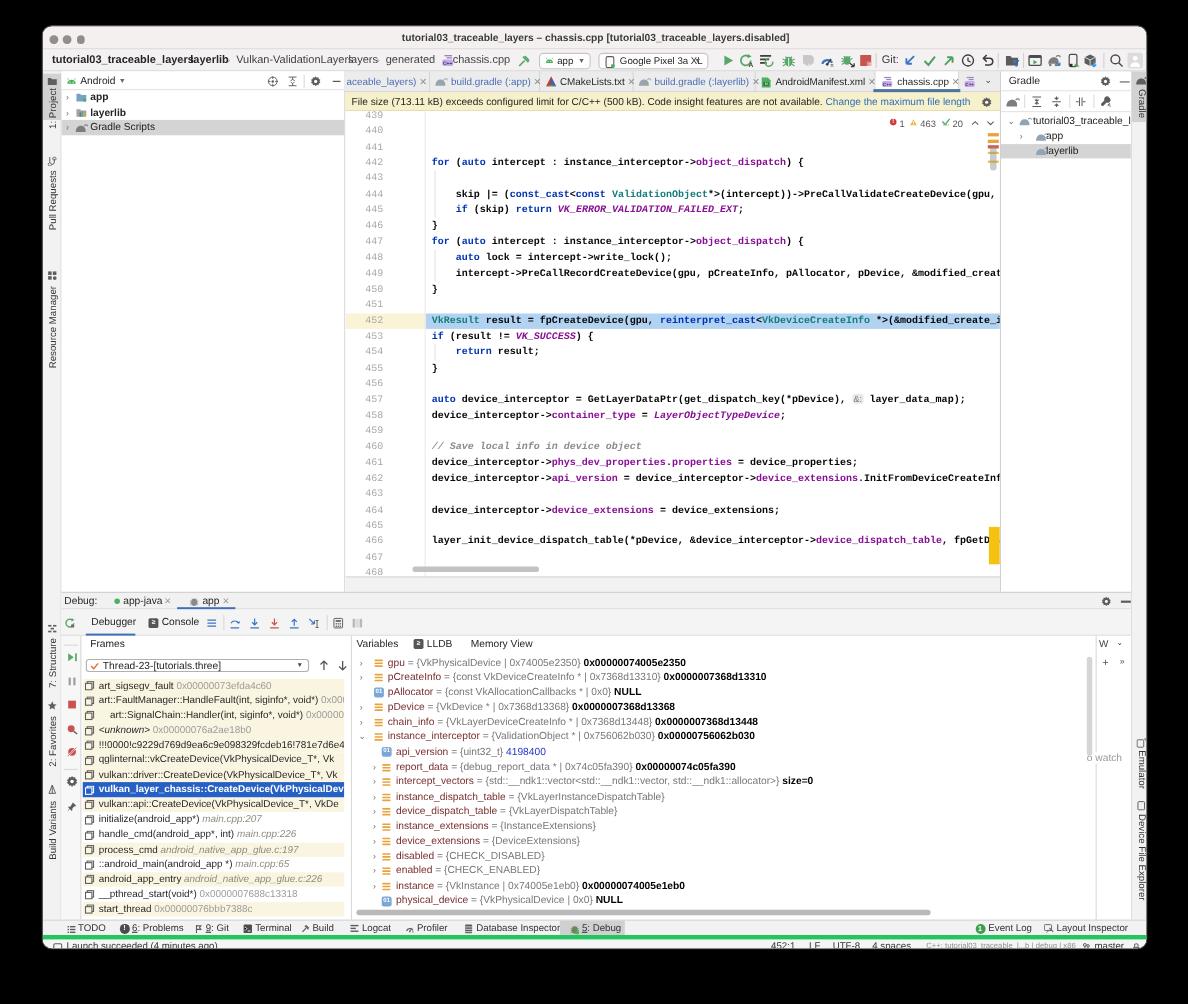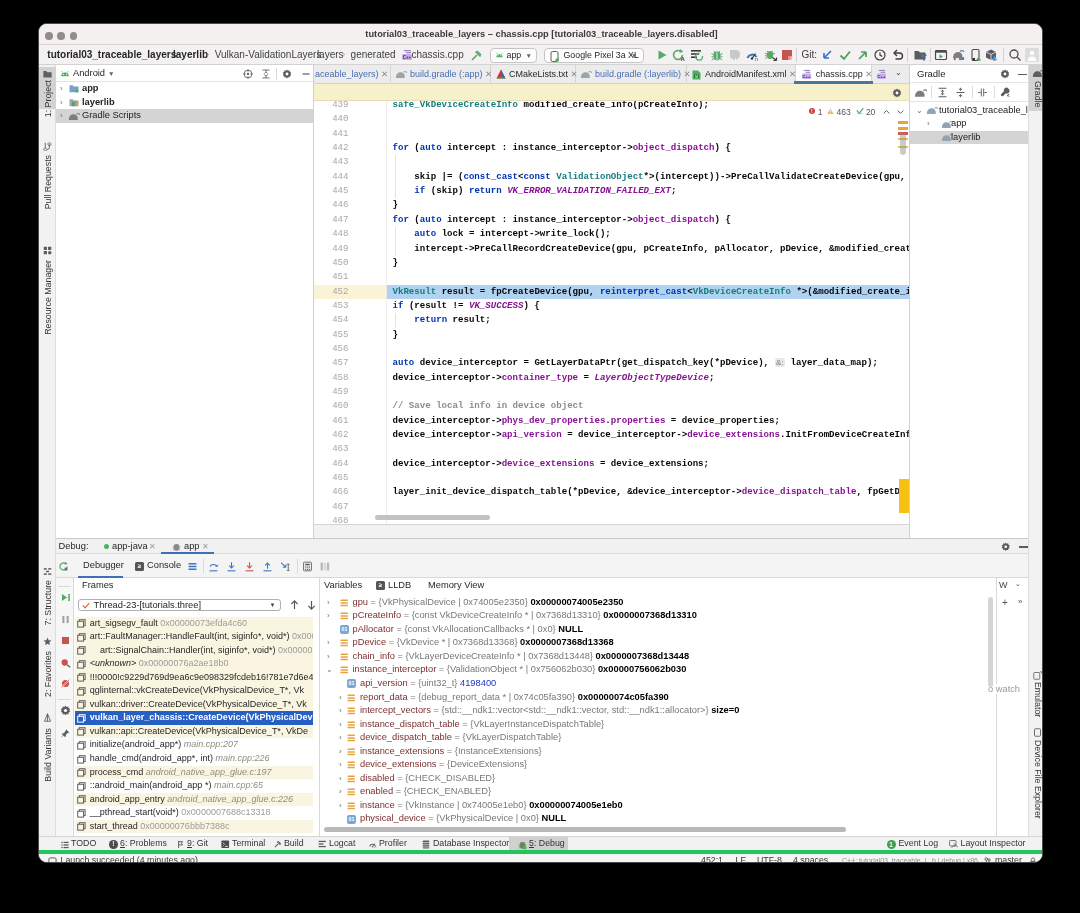--- a/index.html
+++ b/index.html
@@ -32,21 +32,21 @@
 #tabs{position:absolute;left:275px;top:41px;width:595px;height:18.5px;background:#ececec;border-bottom:1px solid #d1d1d1}
 .tab{position:absolute;top:0;height:18.5px;line-height:18px;font-size:9px;color:#262626;white-space:nowrap;border-right:1px solid #d6d6d6}
 .tab .x{color:#8c8c8c;font-size:8.5px}
 .tabblue{color:#4a6db4}
 #banner{position:absolute;left:275px;top:59.5px;width:595px;height:17.5px;background:#f7f1cb;border-bottom:1px solid #e3ddb8;font-size:9.2px;line-height:17px;color:#1f1f1f;white-space:nowrap}
 #editor{position:absolute;left:275px;top:77px;width:595px;height:446px;background:#fff;overflow:hidden}
 #gutter{position:absolute;left:0;top:0;width:73px;height:428px;border-right:1px solid #ececec}
 .lnum{position:absolute;left:0;width:34.5px;text-align:right;font-family:"Liberation Mono",monospace;font-size:9.1px;color:#a8a8a8;height:14.35px;line-height:14.35px}
 #code{position:absolute;left:73px;top:0;width:522px;height:428px;overflow:hidden}
 .cl{position:absolute;left:0;width:100%;height:14.35px;line-height:14.35px;font-family:"Liberation Mono",monospace;font-size:9.1px;font-weight:bold;color:#070707;white-space:pre}
-.k{color:#0033b3}.t{color:#167d7c}.f{color:#871094}.m{color:#871094;font-style:italic}.cm{color:#8c8c8c;}
+.k{color:#0033b3}.t{color:#167d7c}.f{color:#871094}.m{color:#871094;font-style:italic}.cm{color:#8c8c8c;font-style:italic}
 .inlay{background:#e8e8e8;border-radius:2px;color:#787878;font-size:8px;padding:0 1.5px;font-weight:normal;font-family:"Liberation Sans",sans-serif}
 #execline{position:absolute;left:73px;width:522px;height:14.35px;background:#b1d2f1}
 #execgut{position:absolute;left:0;width:73px;height:14.35px;background:#faf3d6}
 
 #gradle{position:absolute;left:870px;top:41px;width:119px;height:473px;background:#fff;border-left:1px solid #d1d1d1}
 
 #debug{position:absolute;left:17px;top:514px;width:972px;height:298px;background:#fff;border-top:1px solid #c9c9c9}
 .frow{position:absolute;left:0;width:100%;height:13.55px;line-height:13.55px;font-size:9px;white-space:nowrap;color:#262626;overflow:hidden}
 .fy{background:#faf5e1}
 .fsel{background:#2760c4}
@@ -370,20 +370,21 @@
     </div>
     <svg style="position:absolute;left:562px;top:45px;width:11px;height:11px;top:4px" viewBox="0 0 12 12">
         <rect x="1" y="5" width="10" height="6" rx="1.5" fill="#c6aee8"></rect>
         <text x="6" y="10" font-size="4.5" font-weight="bold" text-anchor="middle" fill="#4a2d7a" font-family="Liberation Sans">C++</text>
         <rect x="3" y="1" width="7" height="1.2" fill="#9a86bb"></rect>
         <rect x="5" y="3" width="5" height="1.2" fill="#9a86bb"></rect>
       </svg>
     <span style="position:absolute;left:581px;top:3px;color:#3c3c3c;font-size:8px">⌄</span>
   </div>
   <div id="banner">
+    <span style="margin-left:5.6px">File size (713.11 kB) exceeds configured limit for C/C++ (500 kB). Code insight features are not available. <span style="color:#2e6fb8">Change the maximum file length</span></span>
     <svg style="position:absolute;right:7px;top:4px;width:10px;height:10px" viewBox="0 0 14 14">
         <path d="M7 1.8 L8.4 3.6 L10.6 3 L10.9 5.3 L13 6.2 L11.8 8.1 L13 10 L10.9 10.9 L10.6 13.2 L8.4 12.6 L7 14.4 L5.6 12.6 L3.4 13.2 L3.1 10.9 L1 10 L2.2 8.1 L1 6.2 L3.1 5.3 L3.4 3 L5.6 3.6z" fill="#5c5c5c" transform="translate(0,-1.2)"></path>
         <circle cx="7" cy="7" r="2" fill="#fff"></circle>
       </svg>
   </div>
   <div id="editor">
     <div id="execgut" style="top:183.55px"></div>
     <div id="execline" style="top:183.55px"></div>
     <div id="gutter">
       <div class="lnum" style="top:-3px">439</div>
@@ -414,21 +415,20 @@
         <div class="lnum" style="top:355.75px">464</div>
         <div class="lnum" style="top:370.1px">465</div>
         <div class="lnum" style="top:384.45px">466</div>
         <div class="lnum" style="top:398.8px">467</div>
         <div class="lnum" style="top:413.15px">468</div>
     </div>
     <div id="code">
       <div class="abs" style="left:7.5px;top:54.4px;width:1px;height:43px;background:#e3e3e3"></div>
       <div class="abs" style="left:7.5px;top:126.15px;width:1px;height:28.7px;background:#e3e3e3"></div>
       <div class="abs" style="left:7.5px;top:212.25px;width:1px;height:14.35px;background:#e3e3e3"></div>
-      <div class="cl" style="top:-3px;padding-left:5.5px"><span class="t">safe_VkDeviceCreateInfo</span> modified_create_info(pCreateInfo);</div>
       <div class="cl" style="top:40.05px;padding-left:5.5px"><span class="k">for</span> (<span class="k">auto</span> intercept : instance_interceptor-&gt;<span class="f">object_dispatch</span>) {</div>
       <div class="cl" style="top:68.75px;padding-left:5.5px">    skip |= (<span class="k">const_cast</span>&lt;<span class="k">const</span> <span class="t">ValidationObject</span>*&gt;(intercept))-&gt;PreCallValidateCreateDevice(gpu, pCreateInfo, pAllocator, pDevice, &amp;modified_create_info);</div>
       <div class="cl" style="top:83.1px;padding-left:5.5px">    <span class="k">if</span> (skip) <span class="k">return</span> <span class="m">VK_ERROR_VALIDATION_FAILED_EXT</span>;</div>
       <div class="cl" style="top:97.45px;padding-left:5.5px">}</div>
       <div class="cl" style="top:111.8px;padding-left:5.5px"><span class="k">for</span> (<span class="k">auto</span> intercept : instance_interceptor-&gt;<span class="f">object_dispatch</span>) {</div>
       <div class="cl" style="top:126.15px;padding-left:5.5px">    <span class="k">auto</span> lock = intercept-&gt;write_lock();</div>
       <div class="cl" style="top:140.5px;padding-left:5.5px">    intercept-&gt;PreCallRecordCreateDevice(gpu, pCreateInfo, pAllocator, pDevice, &amp;modified_create_info);</div>
       <div class="cl" style="top:154.85px;padding-left:5.5px">}</div>
       <div class="cl" style="top:183.55px;padding-left:5.5px"><span class="t">VkResult</span> result = fpCreateDevice(gpu, <span class="k">reinterpret_cast</span>&lt;<span class="t">VkDeviceCreateInfo</span> *&gt;(&amp;modified_create_info), pAllocator, pDevice);</div>
       <div class="cl" style="top:197.9px;padding-left:5.5px"><span class="k">if</span> (result != <span class="m">VK_SUCCESS</span>) {</div>

